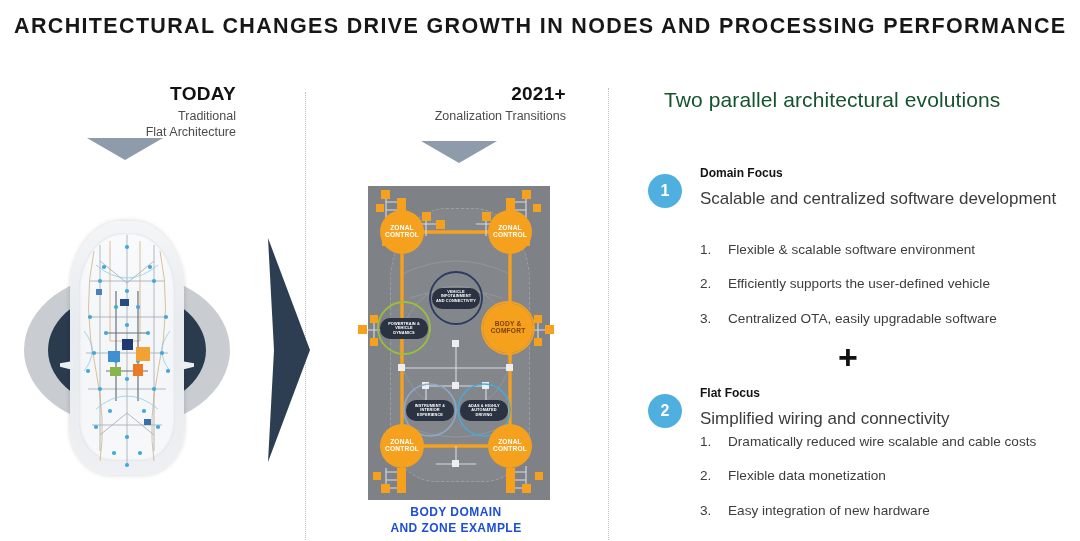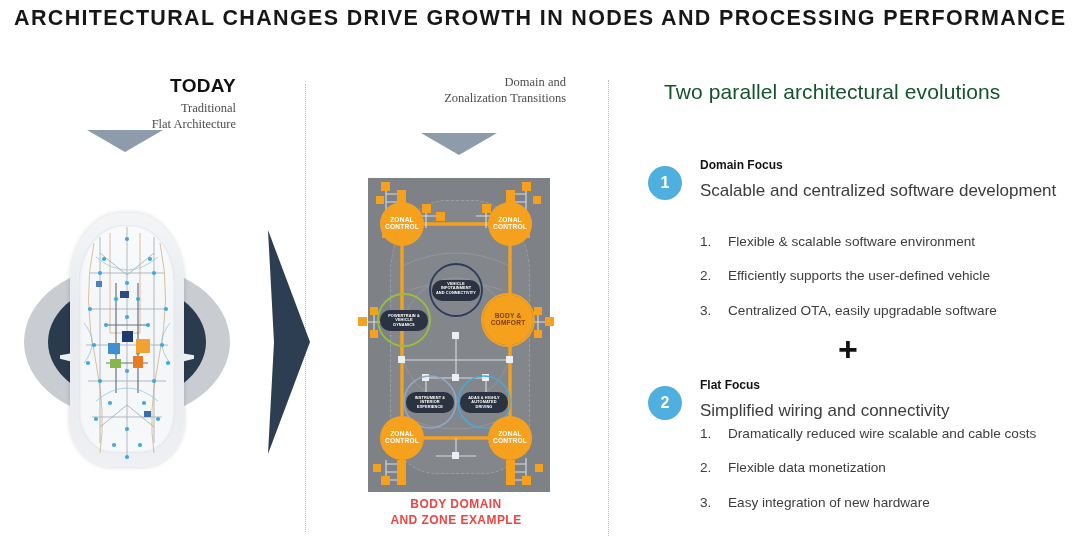--- a/index.html
+++ b/index.html
@@ -11,21 +11,21 @@
   body {
     width: 1080px;
     height: 541px;
     overflow: hidden;
     font-family: "Liberation Sans", sans-serif;
     color: #1a1a1a;
     position: relative;
   }
   .slide {
     position: absolute;
-    left: 0; top: 0;
+    left: 0; top: 8px;
     width: 1080px;
     height: 417px;
     background: #ffffff;
   }
 
   
   .slide-title {
     position: absolute;
     left: 14px;
     top: 7px;
@@ -59,21 +59,20 @@
     color: #111111;
     letter-spacing: 0.3px;
     display: block;
     margin-bottom: 2px;
   }
   .col-head .ch-sub {
     font-size: 12.5px;
     color: #4c4c4c;
     display: block;
     white-space: nowrap;
-    font-family: Liberation Serif, serif;
   }
   #head-today  { left: 14px;  top: 74px; width: 222px; }
   #head-future { left: 352px; top: 74px; width: 214px; }
 
   
   .down-tri {
     position: absolute;
     width: 0; height: 0;
     border-left: 38px solid transparent;
     border-right: 38px solid transparent;
@@ -194,21 +193,21 @@
 
   #panel-caption {
     position: absolute;
     left: 340px;
     top: 496px;
     width: 232px;
     text-align: center;
     font-size: 12px;
     font-weight: bold;
     letter-spacing: 0.45px;
-    color: #ef4444;
+    color: #1d4ed8;
     line-height: 1.35;
   }
 
   
   #right-panel {
     position: absolute;
     left: 640px;
     top: 70px;
     width: 430px;
     height: 470px;
@@ -308,21 +307,21 @@
   <div class="v-divider" id="divider-right"></div>
 
   <div class="col-head" id="head-today">
     <span class="ch-title">TODAY</span>
     <span class="ch-sub">Traditional</span>
     <span class="ch-sub">Flat Architecture</span>
   </div>
   <div class="down-tri" id="tri-today"></div>
 
   <div class="col-head" id="head-future">
-    <span class="ch-sub">Domain and</span>
+    <span class="ch-title">2021+</span>
     <span class="ch-sub">Zonalization Transitions</span>
   </div>
   <div class="down-tri" id="tri-future"></div>
 
   <div id="today-figure">
     <div id="ring-outer"></div>
     <div id="ring-inner"></div>
     <div id="car-body"></div>
     <div class="mirror" id="mirror-l"></div>
     <div class="mirror" id="mirror-r"></div>

